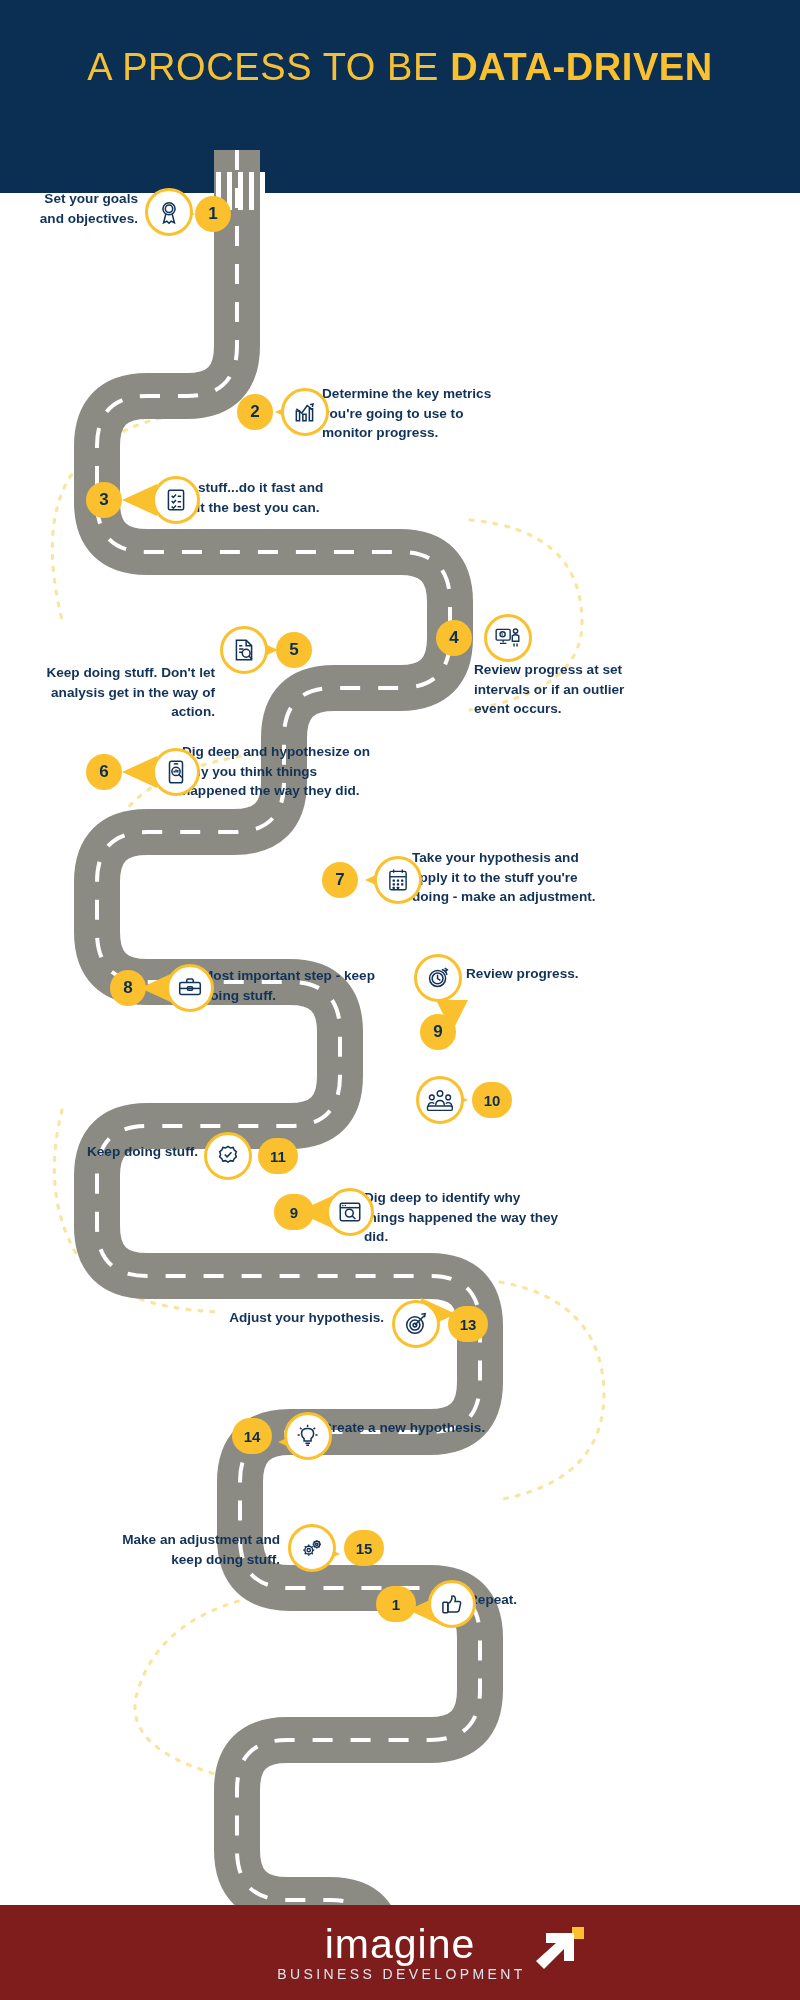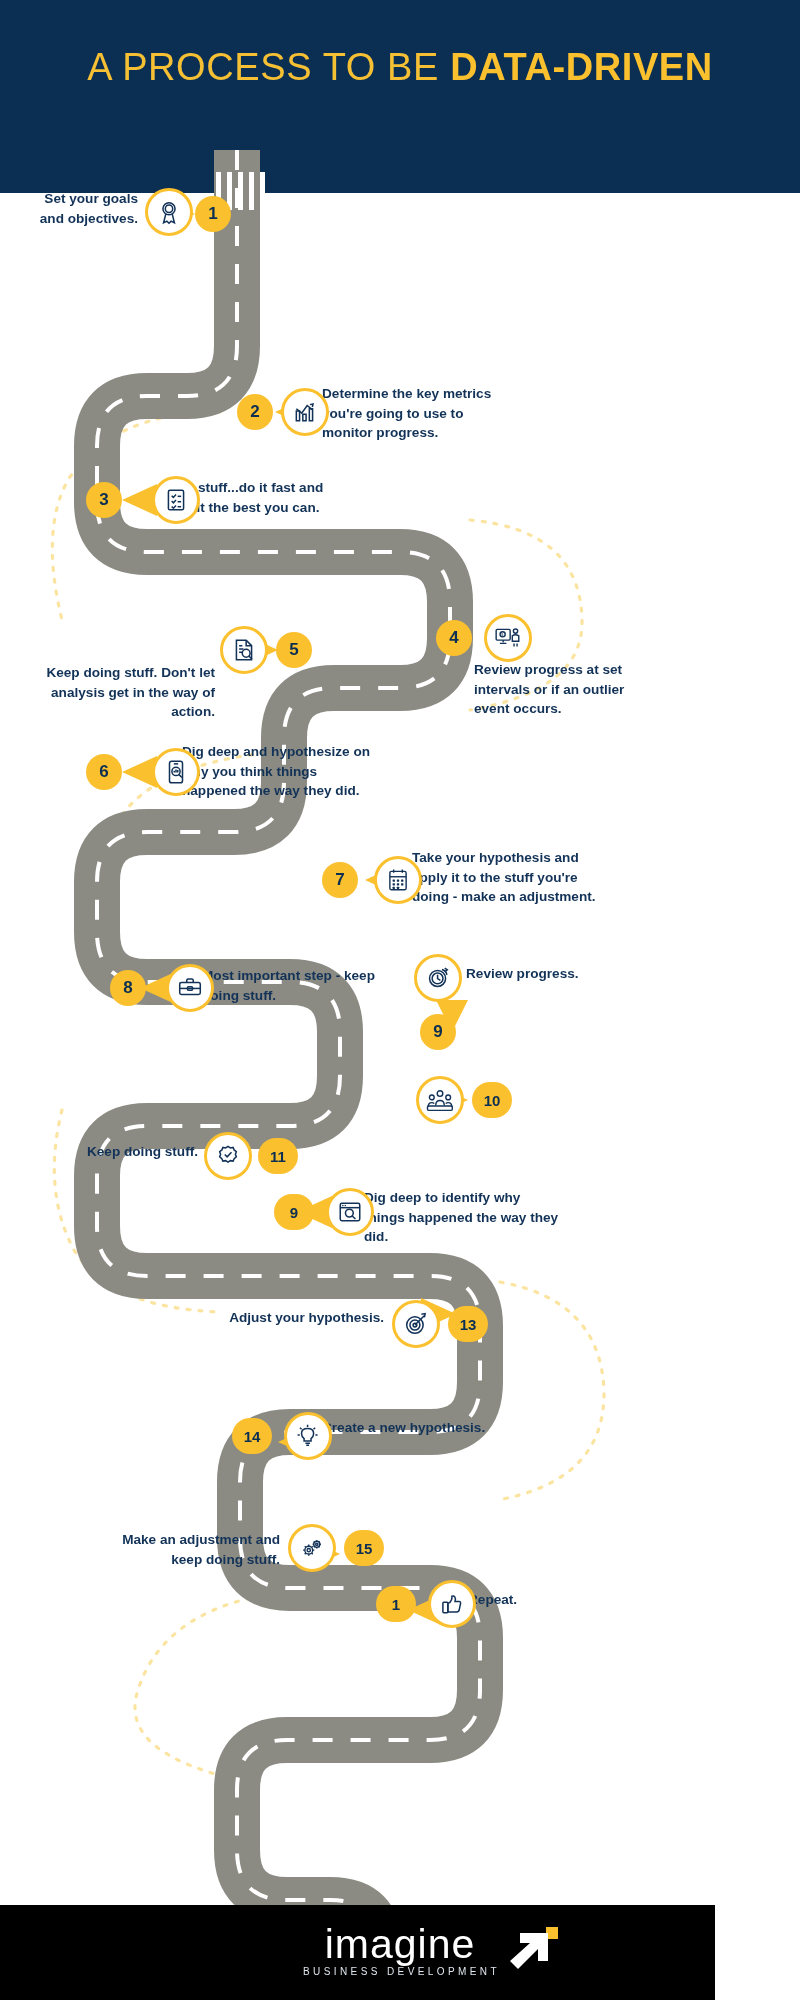--- a/index.html
+++ b/index.html
@@ -24,32 +24,32 @@
     margin-top:8px;
   }
   .header-title .bold{font-weight:700;color:#fbc02d;}
   .header-sub{
     position:absolute;left:100px;top:110px;width:600px;text-align:center;
     font-size:13.5px;line-height:19px;color:#e8eef5;font-weight:400;
   }
 
   
   .footer{
-    position:absolute;left:0;top:1905px;width:715px;height:95px;background:#000000;
+    position:absolute;left:0;top:1905px;width:800px;height:95px;background:#7f1d1d;
   }
   .logo-wrap{
     position:absolute;left:0;top:18px;width:800px;text-align:center;
   }
   .logo-row{display:inline-block;position:relative;}
   .logo-word{
     font-size:41px;color:#ffffff;font-weight:300;letter-spacing:1px;
     font-family:"Liberation Sans", sans-serif;line-height:42px;
   }
   .logo-sub{
-    font-size:10px;color:#dfe6ee;letter-spacing:3.4px;margin-top:1px;
+    font-size:14px;color:#dfe6ee;letter-spacing:3.4px;margin-top:1px;
     text-align:left;padding-left:3px;
   }
   .logo-mark{
     position:absolute;right:-58px;top:4px;width:50px;height:48px;
   }
 
   
   .roadsvg{position:absolute;left:0;top:150px;width:800px;height:1770px;}
 
   

